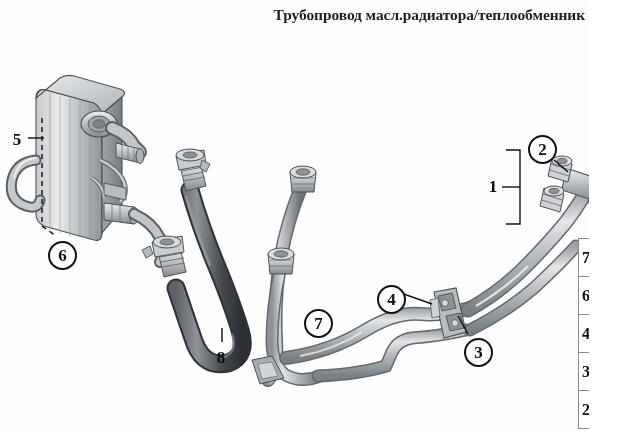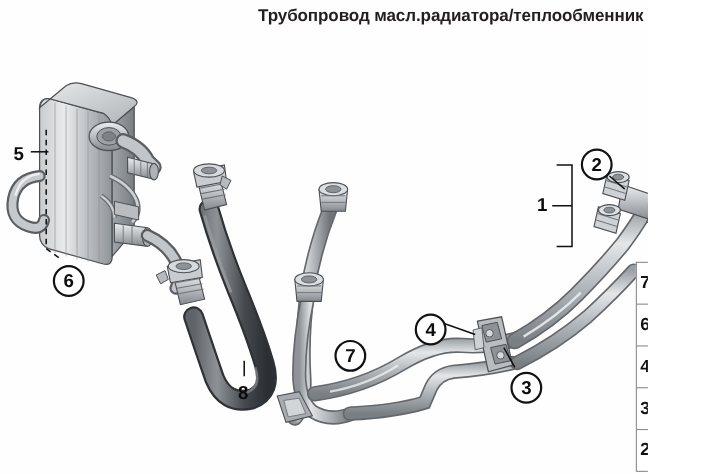--- a/index.html
+++ b/index.html
@@ -5,21 +5,21 @@
   html, body {
     margin: 0;
     padding: 0;
     background: #ffffff;
   }
   #page {
     position: relative;
     width: 589px;
     height: 431px;
     background: #fefefe;
-    font-family: Liberation Sans, sans-serif;
+    font-family: Liberation Serif, serif;
     overflow: hidden;
   }
   
   #title {
     position: absolute;
     top: 6px;
     right: 4px;
     font-size: 15.5px;
     font-weight: bold;
     color: #231f20;

